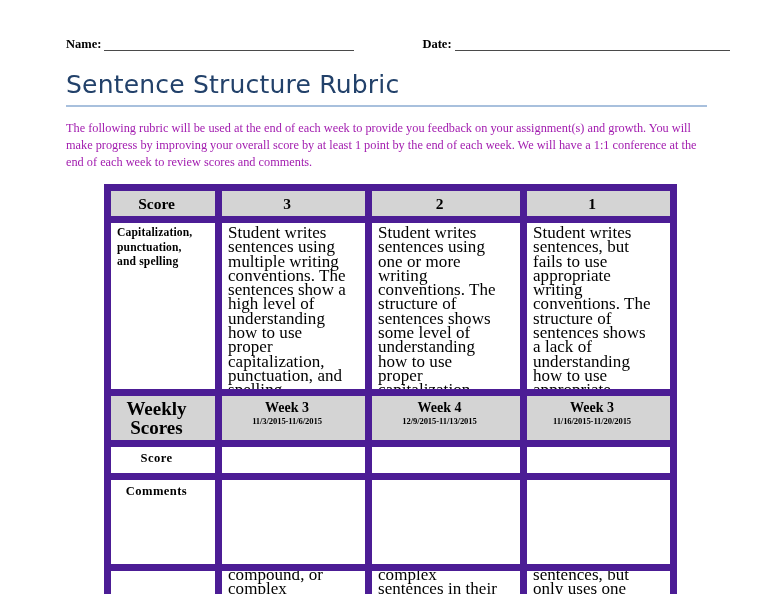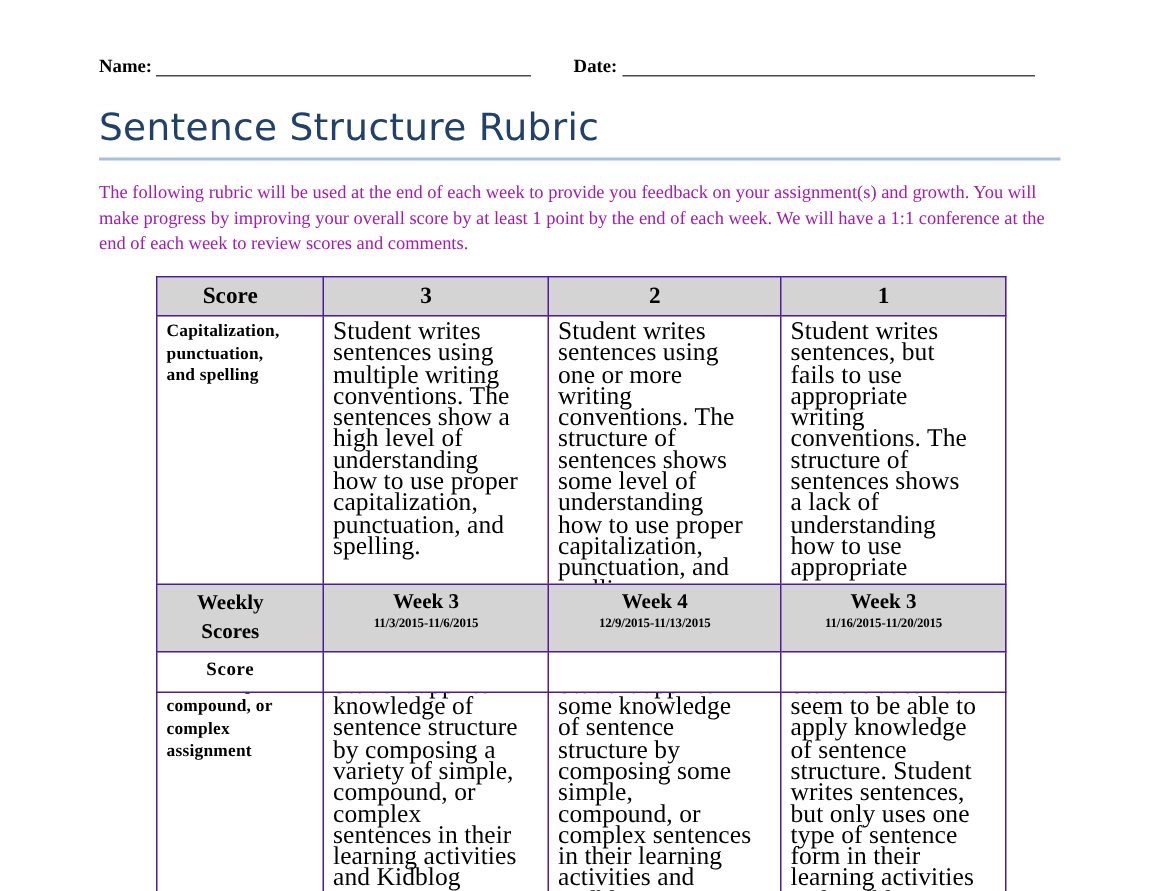--- a/index.html
+++ b/index.html
@@ -45,21 +45,21 @@
     white-space: nowrap;
     padding-right: 3px;
   }
   .field-rule {
     display: inline-block;
     border-bottom: 1.4px solid #4a4a4a;
     height: 13px;
   }
   .rule-name { width: 250px; }
   .rule-date { width: 275px; }
-  .field-date { margin-left: 28px; }
+  .field-date { margin-left: 68px; }
 
   
   .doc-title {
     position: absolute;
     left: 66px;
     top: 70px;
     width: 640px;
     text-align: left;
     font-family: "DejaVu Sans", sans-serif;
     font-size: 25px;
@@ -92,21 +92,21 @@
 
   
   .rubric-table {
     position: absolute;
     left: 104px;
     border-collapse: collapse;
     table-layout: fixed;
     background: #ffffff;
   }
   .rubric-table td, .rubric-table th {
-    border: 1px solid #4c1d95;
+    border: 7px solid #4c1d95;
     vertical-align: top;
     padding: 3px 19px 3px 6px;
     background: #ffffff;
   }
 
   
   #main-rubric { top: 184px; width: 566px; }
   #main-rubric .col-crit { width: 111px; }
   #main-rubric .col-s3   { width: 150px; }
   #main-rubric .col-s2   { width: 155px; }
@@ -234,36 +234,42 @@
 
   <table class="rubric-table" id="weekly-table">
     <colgroup>
       <col class="col-lbl">
         <col class="col-w1">
         <col class="col-w2">
         <col class="col-w3">
     </colgroup>
     <tbody>
       <tr>
-        <td class="hdr-cell" style="font-size:14px;">Weekly Scores</td>
+        <td class="hdr-cell" style="font-size:19px;">Weekly Scores</td>
         <td class="wk-hdr">
           <span class="wk-name">Week 3</span>
           <span class="wk-dates">11/3/2015-11/6/2015</span>
         </td>
         <td class="wk-hdr">
           <span class="wk-name">Week 4</span>
           <span class="wk-dates">12/9/2015-11/13/2015</span>
         </td>
         <td class="wk-hdr">
           <span class="wk-name">Week 3</span>
           <span class="wk-dates">11/16/2015-11/20/2015</span>
         </td>
       </tr>
       <tr class="row-score">
         <td class="wk-rowlabel">Score</td>
         <td class="empty-cell"></td>
         <td class="empty-cell"></td>
         <td class="empty-cell"></td>
       </tr>
+      <tr class="row-comments">
+        <td class="wk-rowlabel">Comments</td>
+        <td class="empty-cell"></td>
+        <td class="empty-cell"></td>
+        <td class="empty-cell"></td>
+      </tr>
     </tbody>
   </table>
 
 </div>
 
 </body></html>

